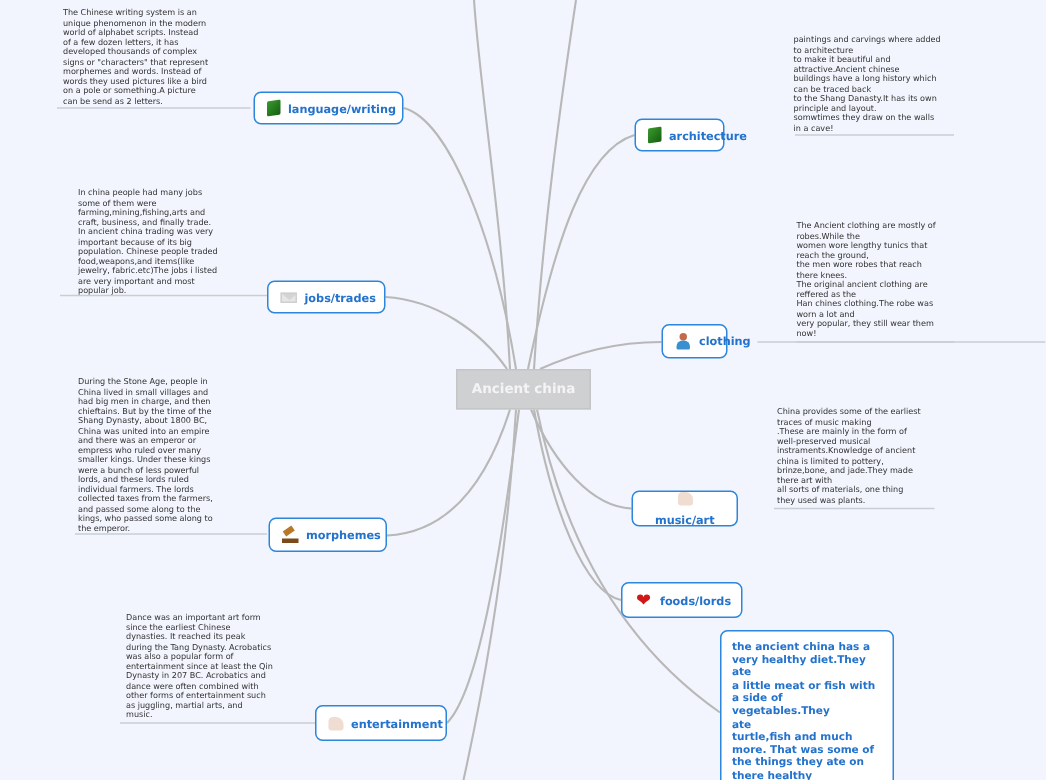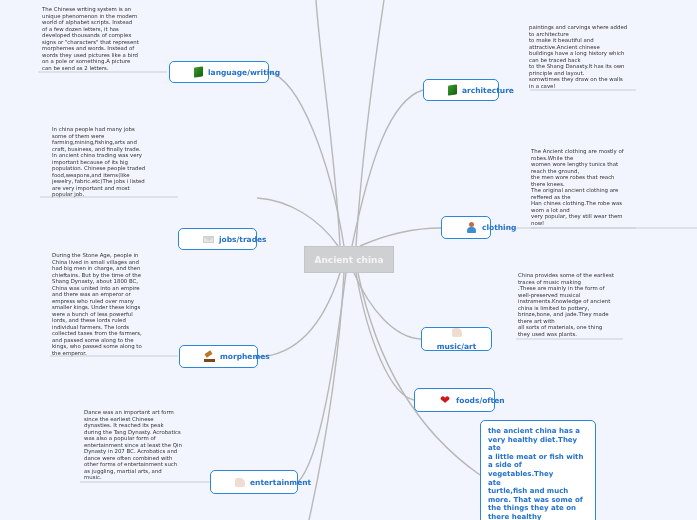--- a/index.html
+++ b/index.html
@@ -5,21 +5,21 @@
     html, body { margin:0; padding:0; }
     body {
       width:697px; height:520px; overflow:hidden; position:relative;
       background:#f2f5fd;
       font-family:"DejaVu Sans", "Liberation Sans", sans-serif;
     }
     svg.links { position:absolute; left:0; top:0; }
     .node {
       position:absolute; box-sizing:border-box;
       background:#ffffff; border:1.3px solid #2b86dc; border-radius:5px;
-      display:flex; align-items:center; padding:0 24px; gap:5px;
+      display:flex; align-items:center; padding:0 8px; gap:5px;
       font-size:7.5px; font-weight:bold; color:#2372cc; white-space:nowrap;
       cursor:pointer;
     }
     .center {
       position:absolute; left:304px; top:246px; width:90px; height:27px;
       background:#cfd0d2; border-radius:0; border:1px solid #c4c5c7;
       color:#f4f4f4; font-weight:bold; font-size:9px;
       display:flex; align-items:center; justify-content:center; box-sizing:border-box;
       cursor:pointer;
     }
@@ -105,37 +105,37 @@
 <div class="note" style="left:529px; top:24px; width:105px;">paintings and carvings where added
 to architecture
 to make it beautiful and
 attractive.Ancient chinese
 buildings have a long history which
 can be traced back
 to the Shang Danasty.It has its own
 principle and layout.
 somwtimes they draw on the walls
 in a cave!</div>
-<div class="node" style="left:423px; top:79px; width:76px; height:22px;">
+<div class="node" style="left:423px; top:79px; width:60px; height:22px;">
   <span class="ic ic-book"></span>
   <span>architecture</span>
 </div>
 
 <div class="note" style="left:52px; top:126px; width:105px;">In china people had many jobs
 some of them were
 farming,mining,fishing,arts and
 craft, business, and finally trade.
 In ancient china trading was very
 important because of its big
 population. Chinese people traded
 food,weapons,and items(like
 jewelry, fabric.etc)The jobs i listed
 are very important and most
 popular job.</div>
-<div class="node" style="left:178px; top:187px; width:79px; height:22px;margin-top:41px;">
+<div class="node" style="left:178px; top:187px; width:79px; height:22px;">
   <span class="ic ic-mail"></span>
   <span>jobs/trades</span>
 </div>
 
 <div class="note" style="left:531px; top:148px; width:105px;">The Ancient clothing are mostly of
 robes.While the
 women wore lengthy tunics that
 reach the ground,
 the men wore robes that reach
 there knees.
@@ -181,21 +181,21 @@
 there art with
 all sorts of materials, one thing
 they used was plants.</div>
 <div class="node" style="left:421px; top:327px; width:71px; height:24px;flex-direction:column;">
   <span class="ic ic-thumb"></span>
   <span>music/art</span>
 </div>
 
 <div class="node" style="left:414px; top:388px; width:81px; height:24px;">
   <span class="ic ic-heart">❤</span>
-  <span>foods/often</span>
+  <span>foods/lords</span>
 </div>
 <div class="foodnote">the ancient china has a
 very healthy diet.They
 ate
 a little meat or fish with
 a side of vegetables.They
 ate
 turtle,fish and much
 more. That was some of
 the things they ate on

